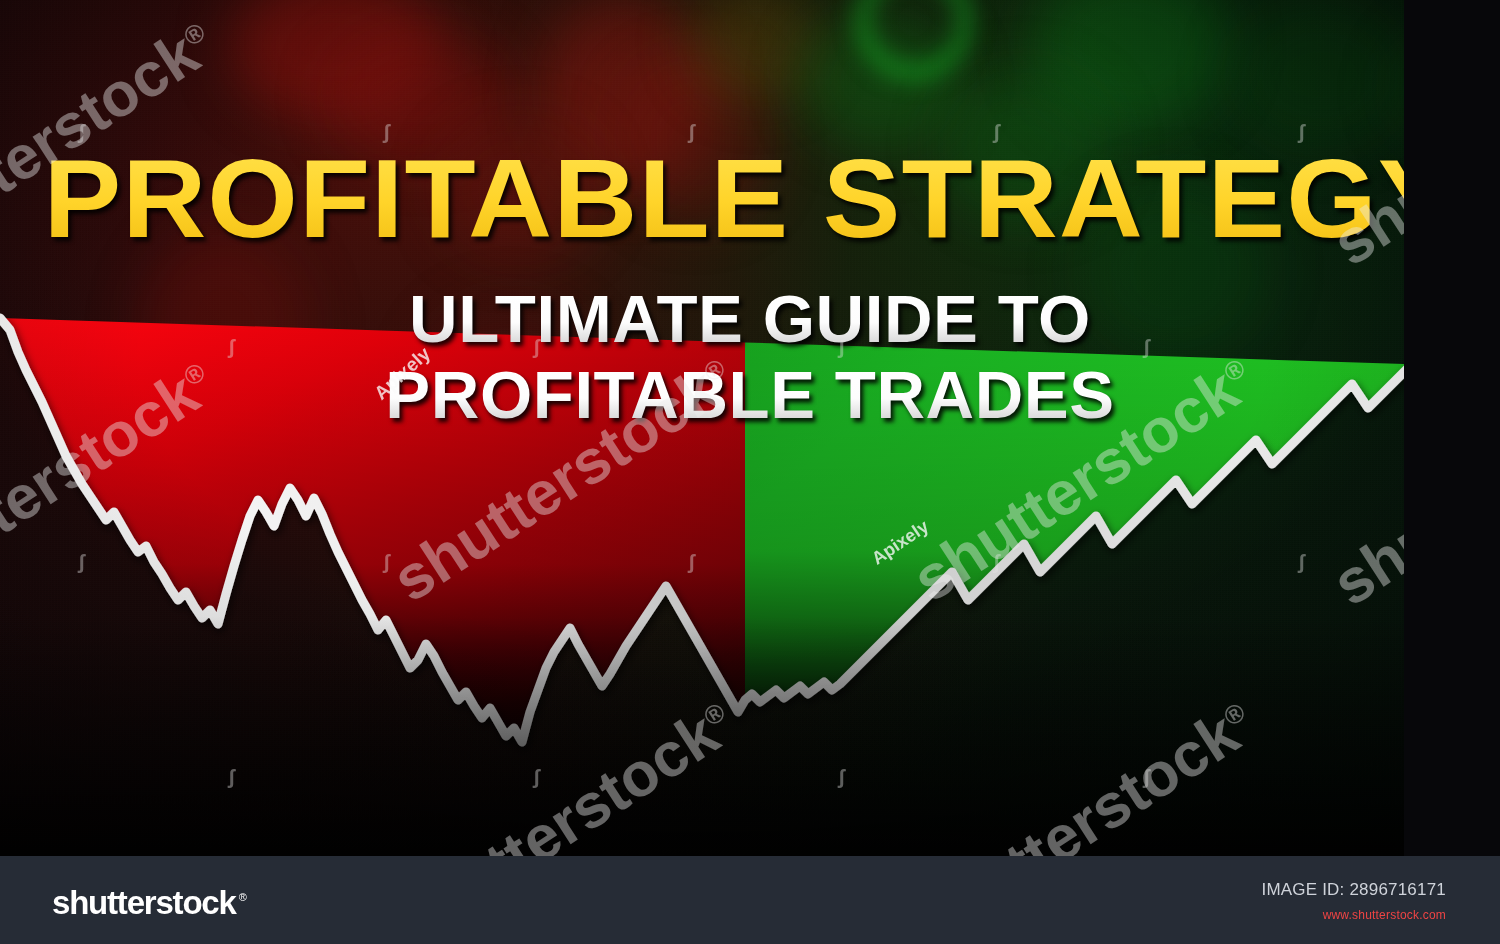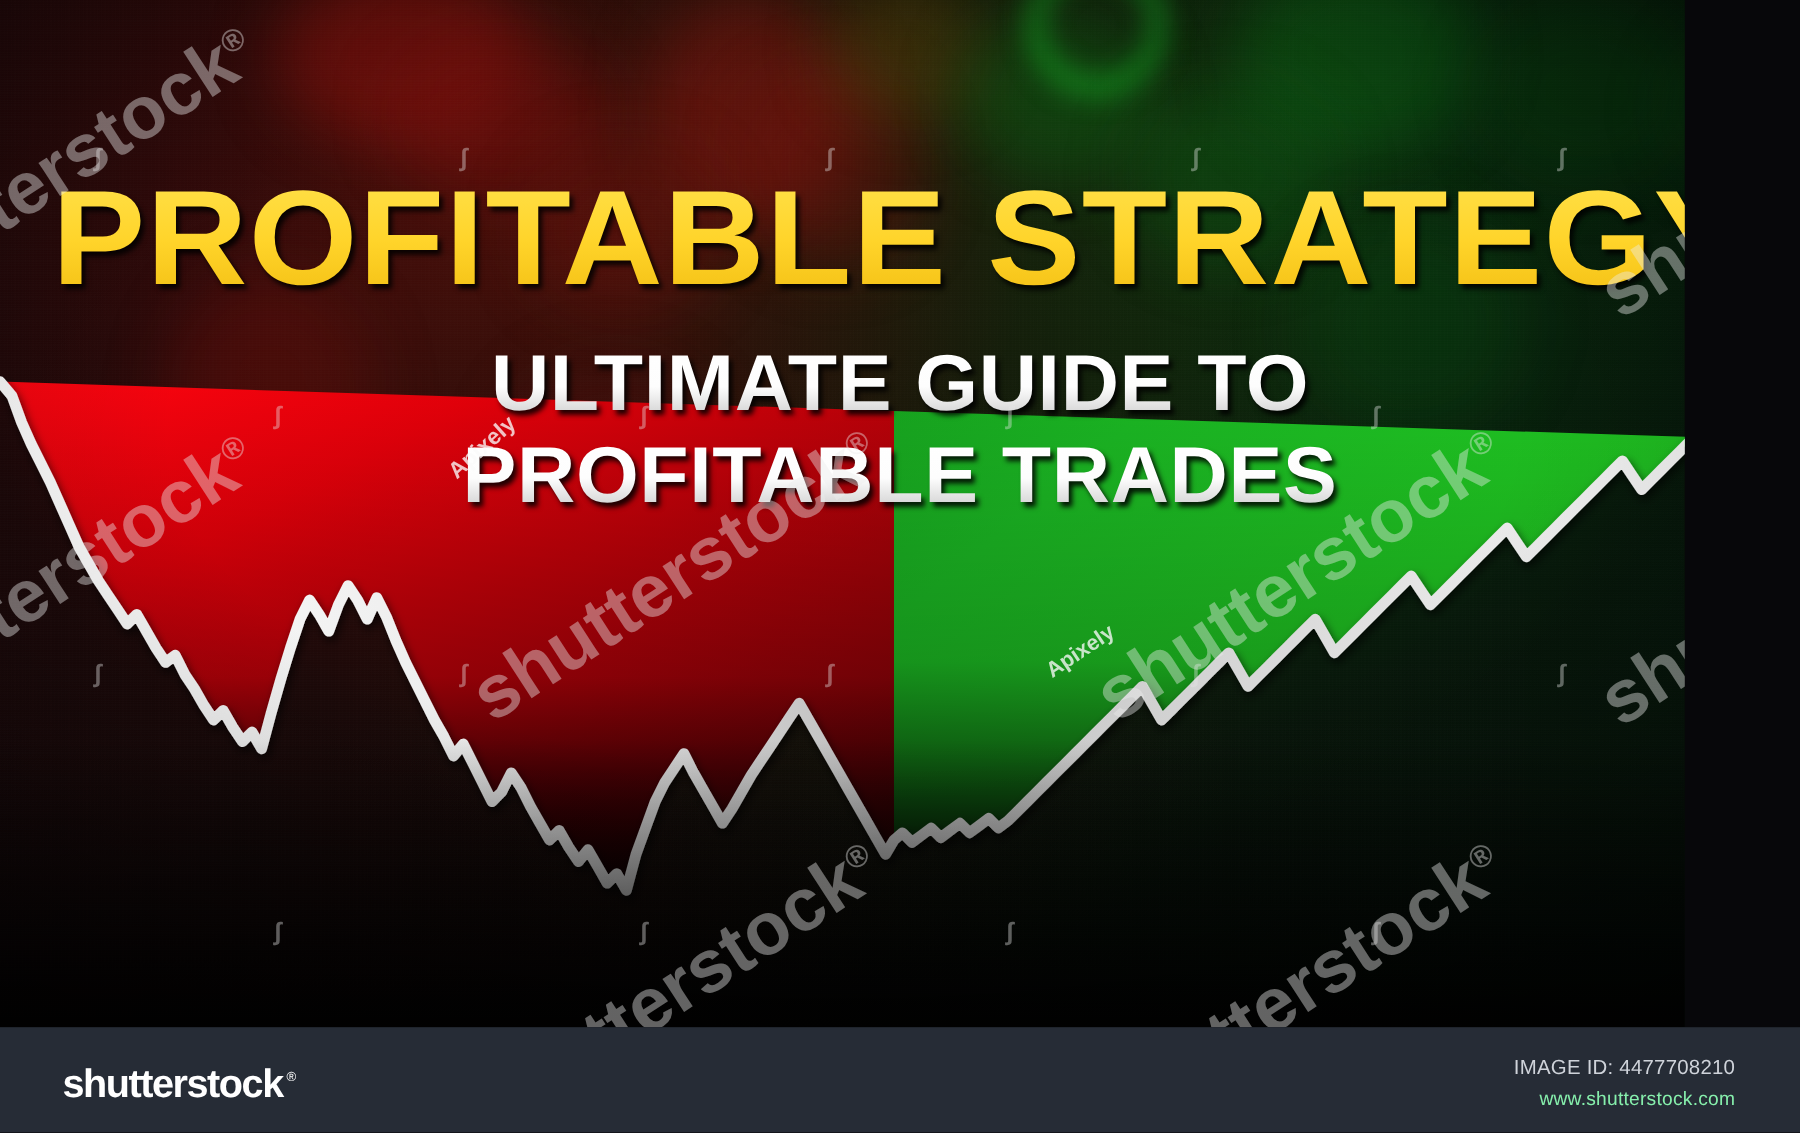--- a/index.html
+++ b/index.html
@@ -147,21 +147,21 @@
   .footer-right {
     position:absolute; right:54px; top:24px;
     text-align:right;
   }
   .img-id {
     font-family:"Liberation Sans", sans-serif;
     font-size:17px; color:#cfd3da; letter-spacing:0.2px;
   }
   .ss-url {
     font-family:"Liberation Sans", sans-serif;
-    font-size:16px; color:#86efac; margin-top:8px; letter-spacing:0.2px;
+    font-size:12px; color:#ef4444; margin-top:8px; letter-spacing:0.2px;
   }
 </style>
 </head>
 <body>
 
 <div id="stage">
 
   <div id="artwork">
 
     <div class="bg-base"></div>
@@ -285,18 +285,18 @@
       </div>
 
   </div>
 
   <div id="footer">
     <div class="ss-logo">
       <span class="word">shutterstock</span>
       <span class="reg">®</span>
     </div>
     <div class="footer-right">
-      <div class="img-id">IMAGE ID: 4477708210</div>
+      <div class="img-id">IMAGE ID: 2896716171</div>
       <div class="ss-url">www.shutterstock.com</div>
     </div>
   </div>
 
 </div>
 
 </body></html>

